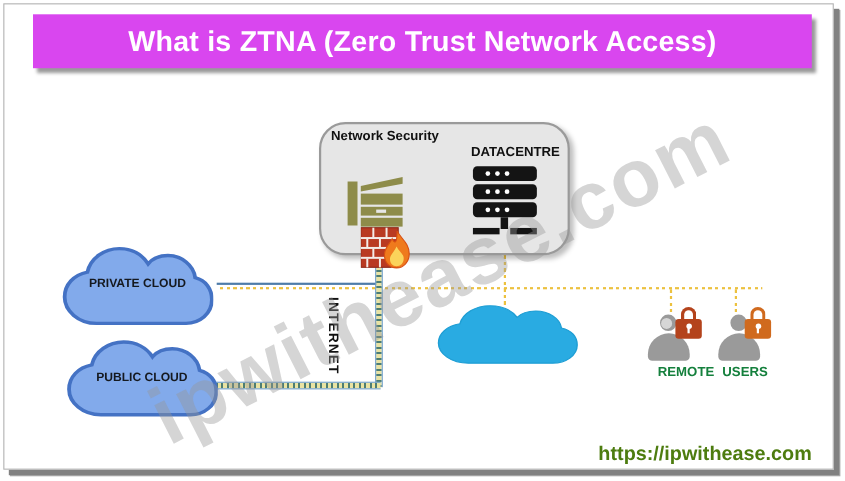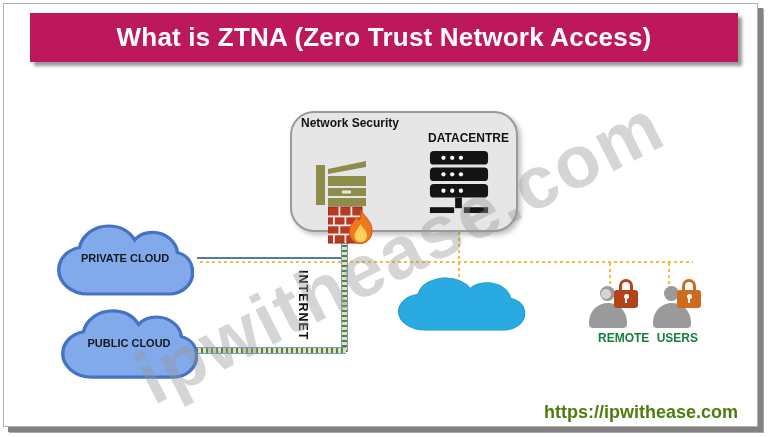--- a/index.html
+++ b/index.html
@@ -10,21 +10,21 @@
   
   .frame{
     position:absolute;left:3px;top:3px;right:10px;bottom:10px;
     border:1px solid #b2b2b2;
     box-shadow:5px 5px 0 #818181, 6px 6px 0 #aaaaaa;
     background:#ffffff;
   }
   
   .title-bar{
     position:absolute;left:30px;top:13px;width:708px;height:49px;
-    background:#be185d;color:#ffffff;display:flex;align-items:center;justify-content:center;
+    background:#d946ef;color:#ffffff;display:flex;align-items:center;justify-content:center;
     font-size:26px;font-weight:bold;letter-spacing:0.2px;
     box-shadow:4px 4px 3px #9a9a9a;z-index:3;
   }
   
   .watermark{
     position:absolute;left:90px;top:182px;width:620px;height:140px;
     line-height:140px;text-align:center;font-size:74px;font-weight:bold;
     color:rgba(150,150,150,0.40);transform:rotate(-27deg);
     z-index:40;pointer-events:none;white-space:nowrap;letter-spacing:2px;
   }

